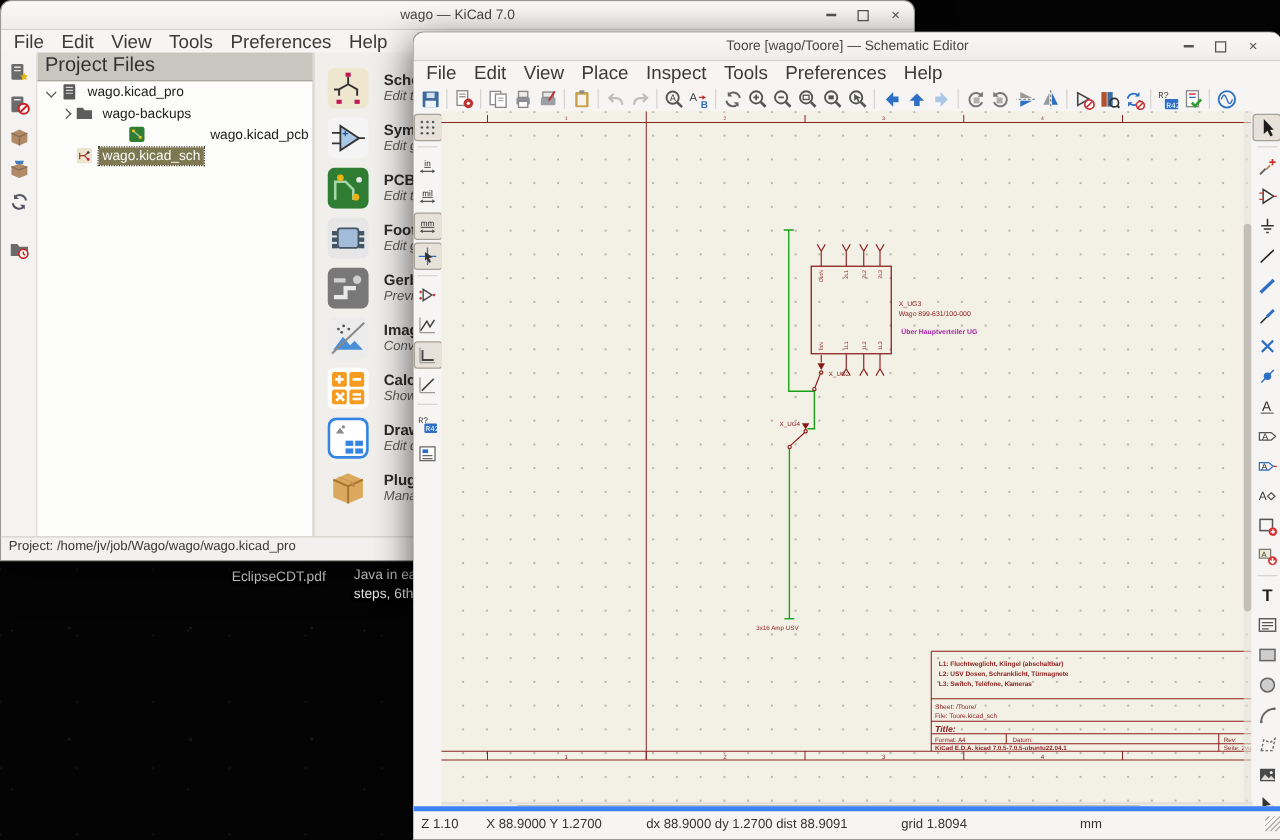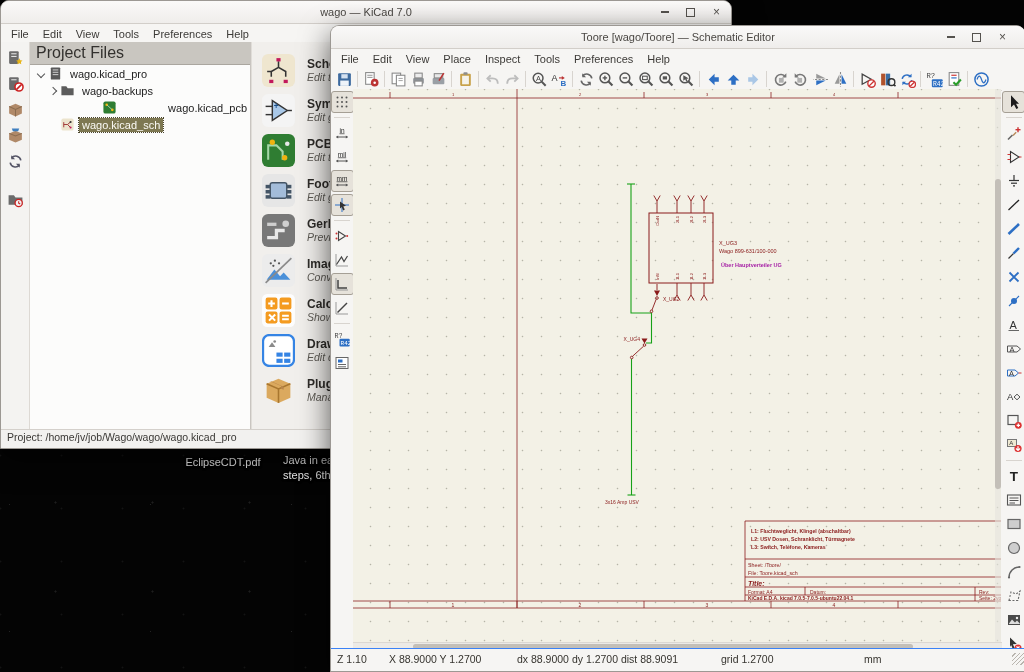--- a/index.html
+++ b/index.html
@@ -17,21 +17,21 @@
   .titlebar{height:22px;background:linear-gradient(#faf9f8,#efedeb);
        border-bottom:1px solid #d2cec9;border-radius:8px 8px 0 0;
        position:relative;display:flex;align-items:center;justify-content:center;}
   .t-title{font-size:11px;font-weight:normal;color:#4a4743;}
   .winbtns{position:absolute;right:6px;top:0;height:22px;display:flex;align-items:center;gap:9px;}
   .wb{width:17px;height:17px;display:flex;align-items:center;justify-content:center;
       color:#55524e;font-size:12px;border-radius:50%;}
   .wb .minbar{width:8px;height:1.5px;background:#55524e;display:block;}
   .wb .maxbox{width:7px;height:7px;border:1.2px solid #55524e;display:block;}
   .menubar{display:flex;align-items:center;height:19px;padding-left:3px;background:#f6f5f3;}
-  .menubar span{font-size:11px;color:#3c3a37;padding:2px 7px;}
+  .menubar span{font-size:15px;color:#3c3a37;padding:2px 7px;}
   
   #pm-body{position:absolute;top:41px;left:0;right:0;bottom:16px;display:flex;}
   #pm-leftbar{width:28px;background:#f4f3f1;border-right:1px solid #ddd9d4;
       display:flex;flex-direction:column;align-items:center;padding-top:4px;gap:4px;}
   #pm-leftbar .pbtn{width:24px;height:22px;display:flex;align-items:center;justify-content:center;}
   #pm-tree{width:220px;background:#fcfcfb;border-right:1px solid #c9c5c0;display:flex;flex-direction:column;}
   #pm-tree-header{background:#c9c6c0;border-bottom:1px solid #aaa69f;font-size:16px;
       color:#33312e;padding:2px 6px;}
   .trow{display:flex;align-items:center;height:17px;font-size:11px;color:#222;}
   .trow .expander{width:10px;height:10px;position:relative;margin-right:2px;}
@@ -64,21 +64,21 @@
       border:1px solid transparent;border-radius:3px;flex:none;}
   .sbtn.pressed{background:#e6e2da;border-color:#a59f95;}
   #sch-canvas{position:absolute;background-color:#f3f1e6;
       background-image:radial-gradient(circle,rgba(108,108,92,.45) .6px,transparent 1.1px);
       background-size:19px 19px;background-position:8px 10px;}
   #hscroll{position:absolute;height:7px;background:#eceae6;border-top:1px solid #dcd8d2;}
   #hscroll .thumb{position:absolute;left:60px;width:500px;top:1px;height:5px;background:#c3bfb8;border-radius:3px;}
   #vscroll{position:absolute;width:6px;background:rgba(230,228,222,.6);}
   #vscroll .thumb{position:absolute;top:90px;height:310px;left:0;width:6px;background:#c3bfb8;border-radius:3px;}
   #sch-status{position:absolute;left:0;right:0;bottom:0;height:22px;background:#f6f5f3;
-      border-top:1px solid #3b82f6;font-size:10.5px;color:#36342f;}
+      border-top:4px solid #3b82f6;font-size:10.5px;color:#36342f;}
   #sch-status span{position:absolute;top:4px;white-space:nowrap;}
   #grip{position:absolute;right:1px;bottom:1px;width:12px;height:12px;
       background:repeating-linear-gradient(135deg,transparent,transparent 2px,#b9b5ae 2px,#b9b5ae 3px);}
   svg{display:block}
 </style>
 </head>
 <body>
 
 <div class="desklabel" style="left:160px;top:455px;width:126px;text-align:center;">EclipseCDT.pdf</div>
 <div class="desklabel" style="left:283px;top:453px;width:140px;">
@@ -988,17 +988,17 @@
       </div>
   </div>
   <div id="hscroll" style="left:22px;right:23px;top:616px;">
       <div class="thumb"></div>
     </div>
 
   <div id="sch-status">
     <span style="left:6px;">Z 1.10</span>
     <span style="left:58px;">X 88.9000  Y 1.2700</span>
     <span style="left:186px;">dx 88.9000  dy 1.2700  dist 88.9091</span>
-    <span style="left:390px;">grid 1.2700</span>
+    <span style="left:390px;">grid 1.8094</span>
     <span style="left:533px;">mm</span>
     <span id="grip"></span>
   </div>
 </div>
 
 </body></html>

